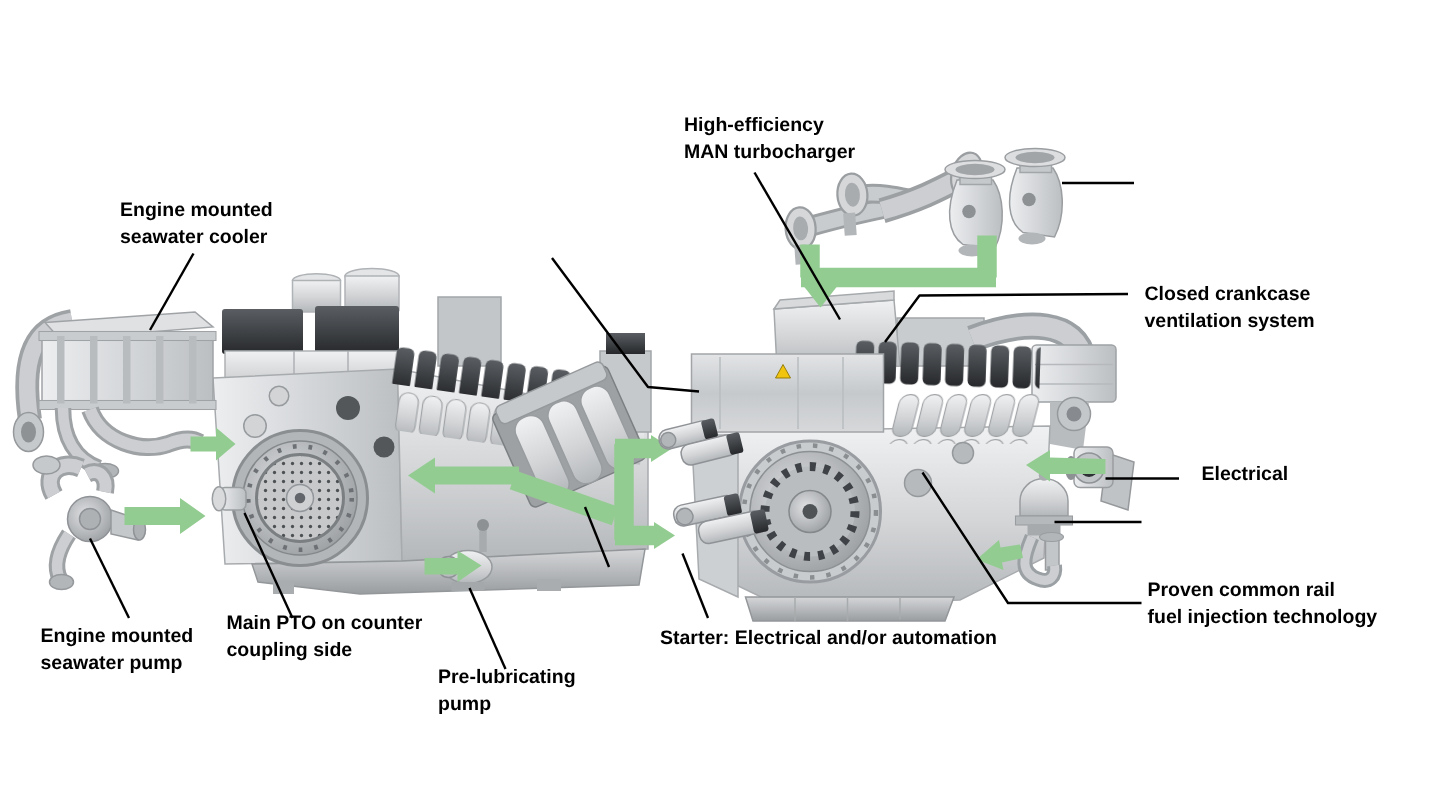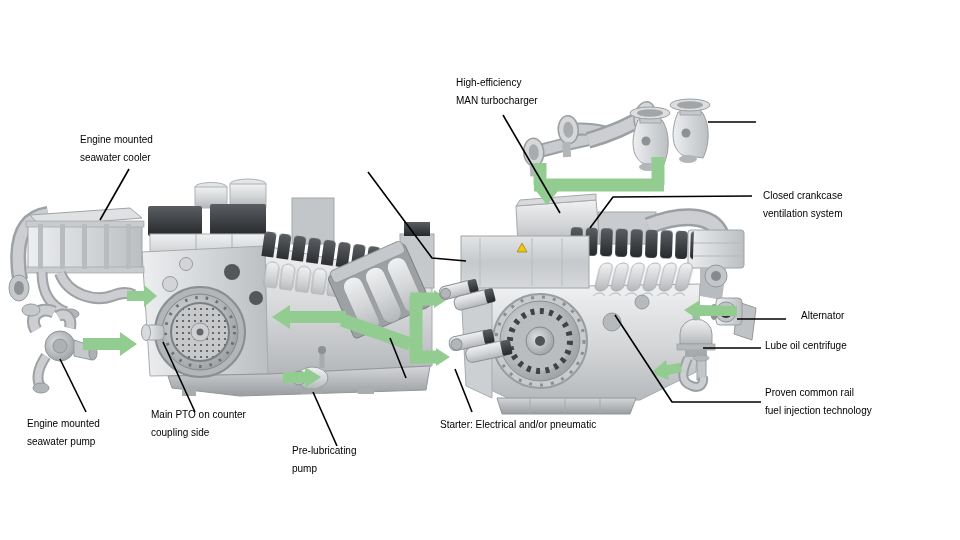--- a/index.html
+++ b/index.html
@@ -5,22 +5,22 @@
   :root{
     --bg:#ffffff; --line:#000000; --green:#93cc91; --label:#000000;
   }
   html,body{margin:0;padding:0;background:#e9e9e9;}
   #stage{
     position:relative;width:960px;height:540px;background:var(--bg);
     overflow:hidden;font-family:"Liberation Sans","DejaVu Sans",sans-serif;
   }
   #art{position:absolute;left:0;top:0;width:960px;height:540px;}
   .label{
-    position:absolute;font-size:10px;line-height:18px;color:var(--label);
-    white-space:pre-line;letter-spacing:0;
+    position:absolute;font-size:13px;line-height:18px;color:var(--label);
+    white-space:pre-line;letter-spacing:0;font-weight:bold;
   }
   .callout{stroke:var(--line);stroke-width:1.6;fill:none;stroke-linejoin:round;stroke-linecap:butt;}
   .green-fill{fill:var(--green);}
   .green-band{stroke:var(--green);fill:none;}
 </style>
 </head>
 <body>
 
 <div id="stage">
 
@@ -312,24 +312,23 @@
     <path class="callout" d="M163,342 L195,412"></path>
   </g>
 </svg>
 
   <div class="label" style="left:80px;top:131px">Engine mounted
 seawater cooler</div>
   <div class="label" style="left:456px;top:74px">High-efficiency
 MAN turbocharger</div>
   <div class="label" style="left:763px;top:187px">Closed crankcase
 ventilation system</div>
-  <div class="label" style="left:801px;top:307px">Alternator</div>
-  <div class="label" style="left:765px;top:337px">Lube oil centrifuge</div>
+  <div class="label" style="left:801px;top:307px">Electrical</div>
   <div class="label" style="left:765px;top:384px">Proven common rail
 fuel injection technology</div>
-  <div class="label" style="left:440px;top:416px">Starter: Electrical and/or pneumatic</div>
+  <div class="label" style="left:440px;top:416px">Starter: Electrical and/or automation</div>
   <div class="label" style="left:292px;top:442px">Pre-lubricating
 pump</div>
   <div class="label" style="left:27px;top:415px">Engine mounted
 seawater pump</div>
   <div class="label" style="left:151px;top:406px">Main PTO on counter
 coupling side</div>
 </div>
 
 </body></html>

